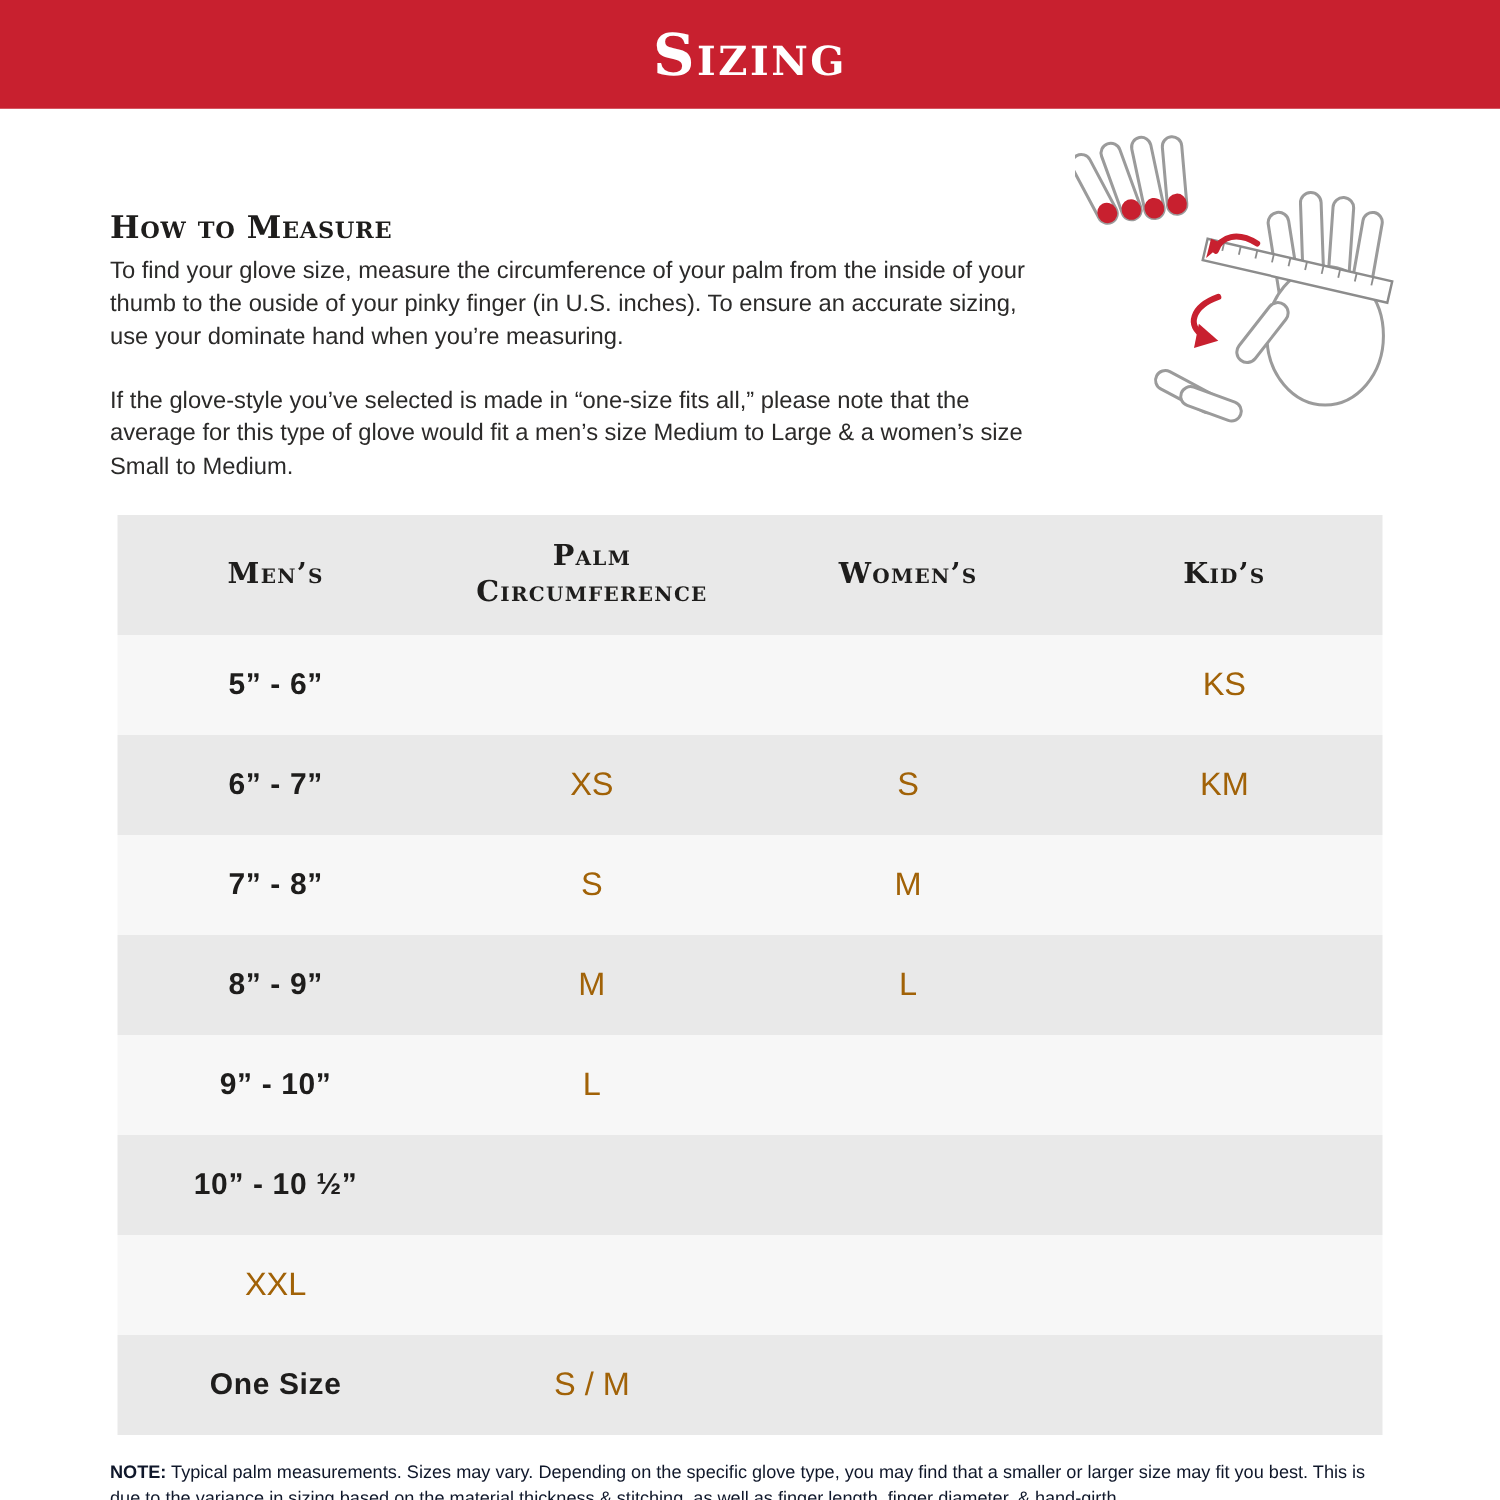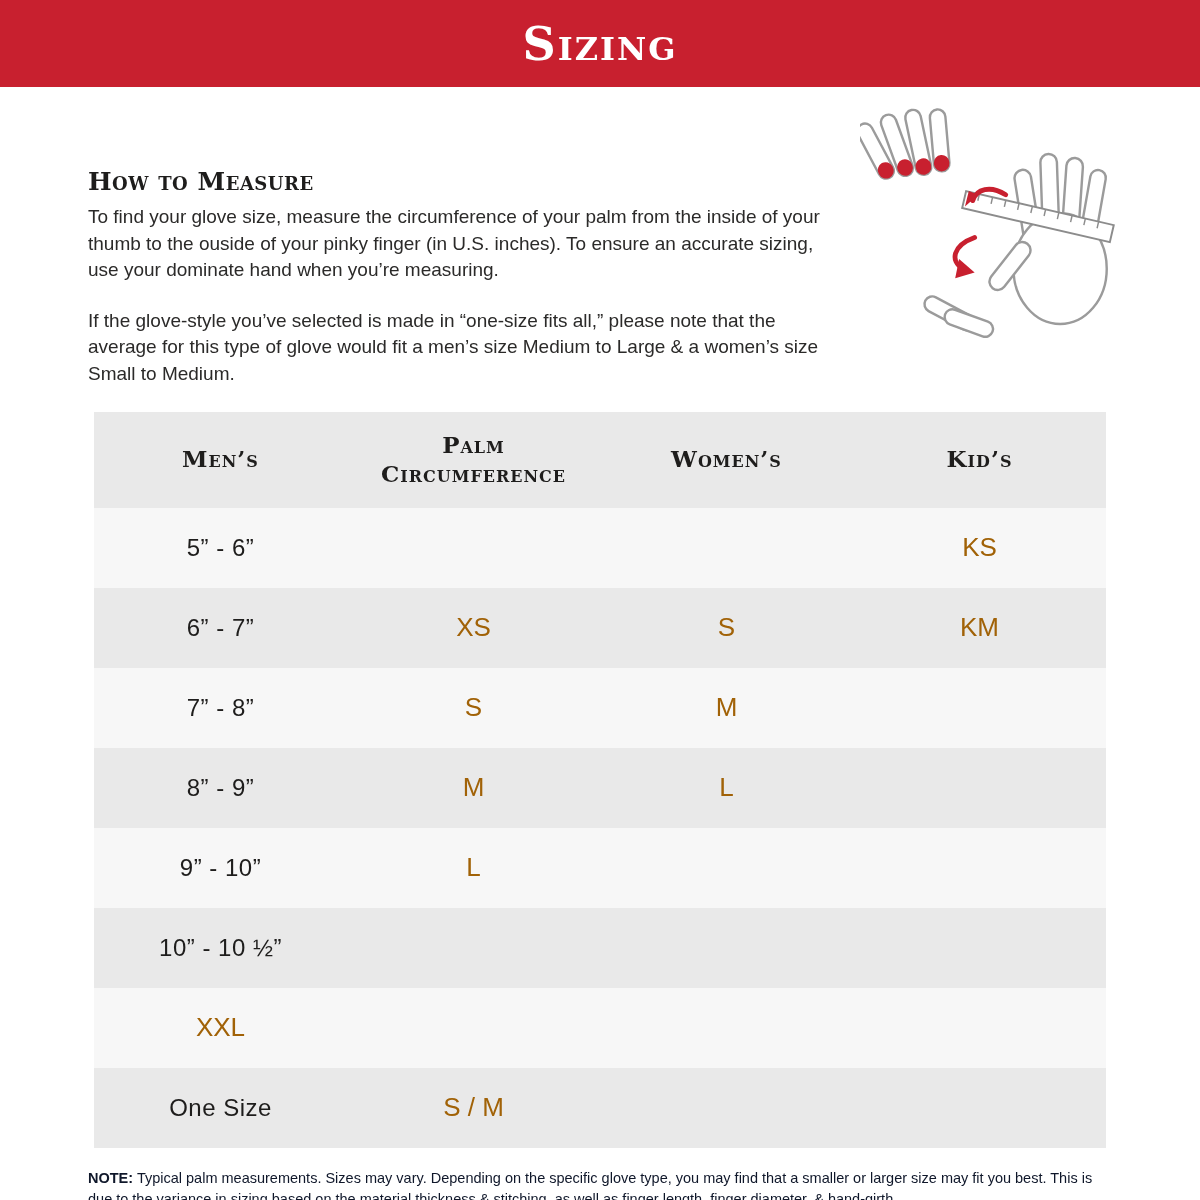--- a/index.html
+++ b/index.html
@@ -72,21 +72,21 @@
     font-family: "DejaVu Serif", serif;
     font-variant: small-caps;
     font-weight: 700;
     font-size: 23px;
     letter-spacing: 1px;
     line-height: 1.25;
     color: #1e1d1c;
   }
   .col-header .inner { display: inline-block; max-width: 210px; }
   .palm-cell {
-    font-weight: 400;
+    font-weight: 700;
     font-size: 24px;
     color: #1e1d1c;
     letter-spacing: 0.5px;
   }
   .value-cell {
     font-size: 26px;
     font-weight: 400;
     color: #a16207;
   }
   .note {

